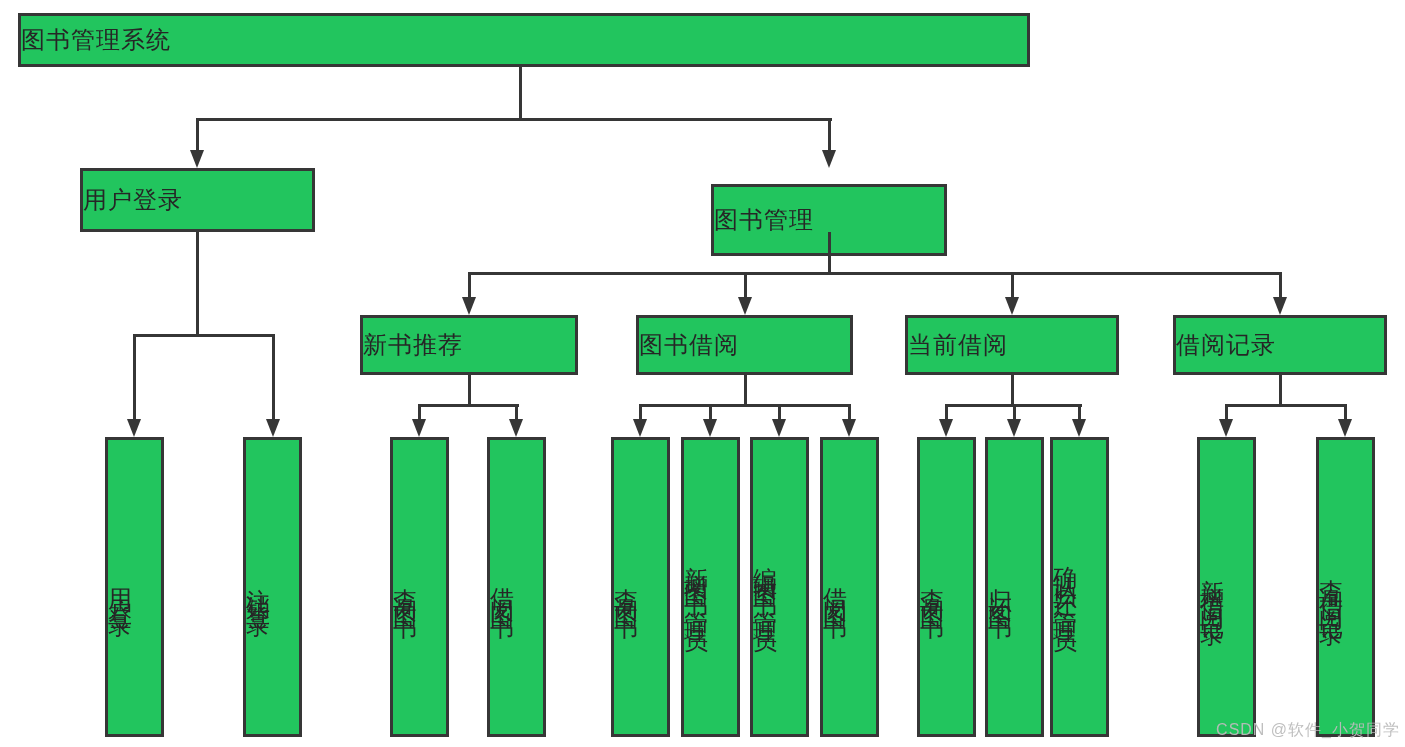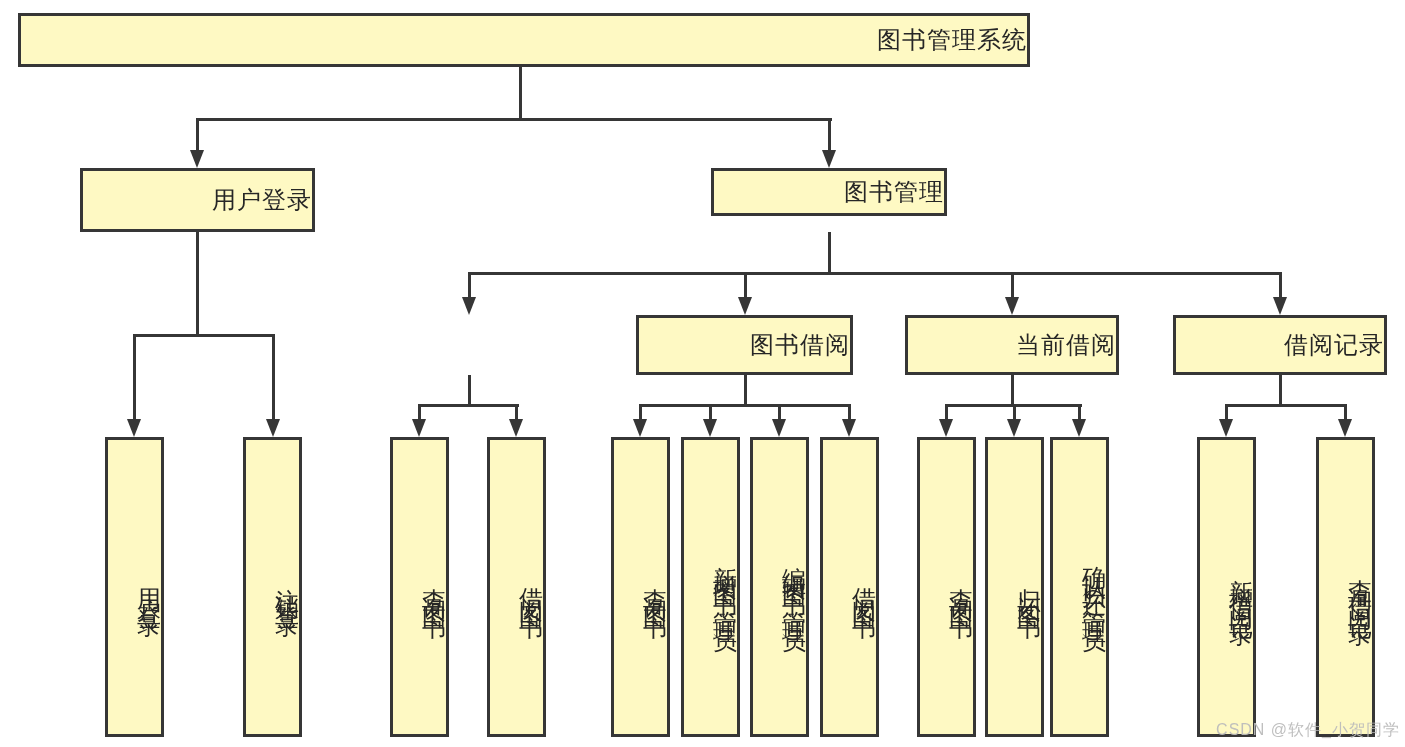--- a/index.html
+++ b/index.html
@@ -12,24 +12,24 @@
     width: 1405px;
     height: 747px;
     background: #ffffff;
     overflow: hidden;
     font-family: "Liberation Sans", "DejaVu Sans", sans-serif;
   }
   .box {
     position: absolute;
     box-sizing: border-box;
     border: 3px solid #363636;
-    background: #fef9c3;
+    background: #22c55e;
     display: flex;
     align-items: center;
-    justify-content: flex-end;
+    justify-content: flex-start;
     color: #262626;
     font-size: 24px;
   }
   .hbox span {
     letter-spacing: 1px;
     white-space: nowrap;
   }
   .vbox span {
     writing-mode: vertical-rl;
     text-orientation: mixed;
@@ -64,24 +64,27 @@
 
 <div id="canvas">
 
   <div class="box hbox" style="left:18px; top:13px; width:1012px; height:54px;">
     <span>图书管理系统</span>
   </div>
 
   <div class="box hbox" style="left:80px; top:168px; width:235px; height:64px;">
     <span>用户登录</span>
   </div>
-  <div class="box hbox" style="left:711px; top:168px; width:236px; height:48px;">
+  <div class="box hbox" style="left:711px; top:184px; width:236px; height:72px;">
     <span>图书管理</span>
   </div>
 
+  <div class="box hbox" style="left:360px; top:315px; width:218px; height:60px;">
+    <span>新书推荐</span>
+  </div>
   <div class="box hbox" style="left:636px; top:315px; width:217px; height:60px;">
     <span>图书借阅</span>
   </div>
   <div class="box hbox" style="left:905px; top:315px; width:214px; height:60px;">
     <span>当前借阅</span>
   </div>
   <div class="box hbox" style="left:1173px; top:315px; width:214px; height:60px;">
     <span>借阅记录</span>
   </div>
 

